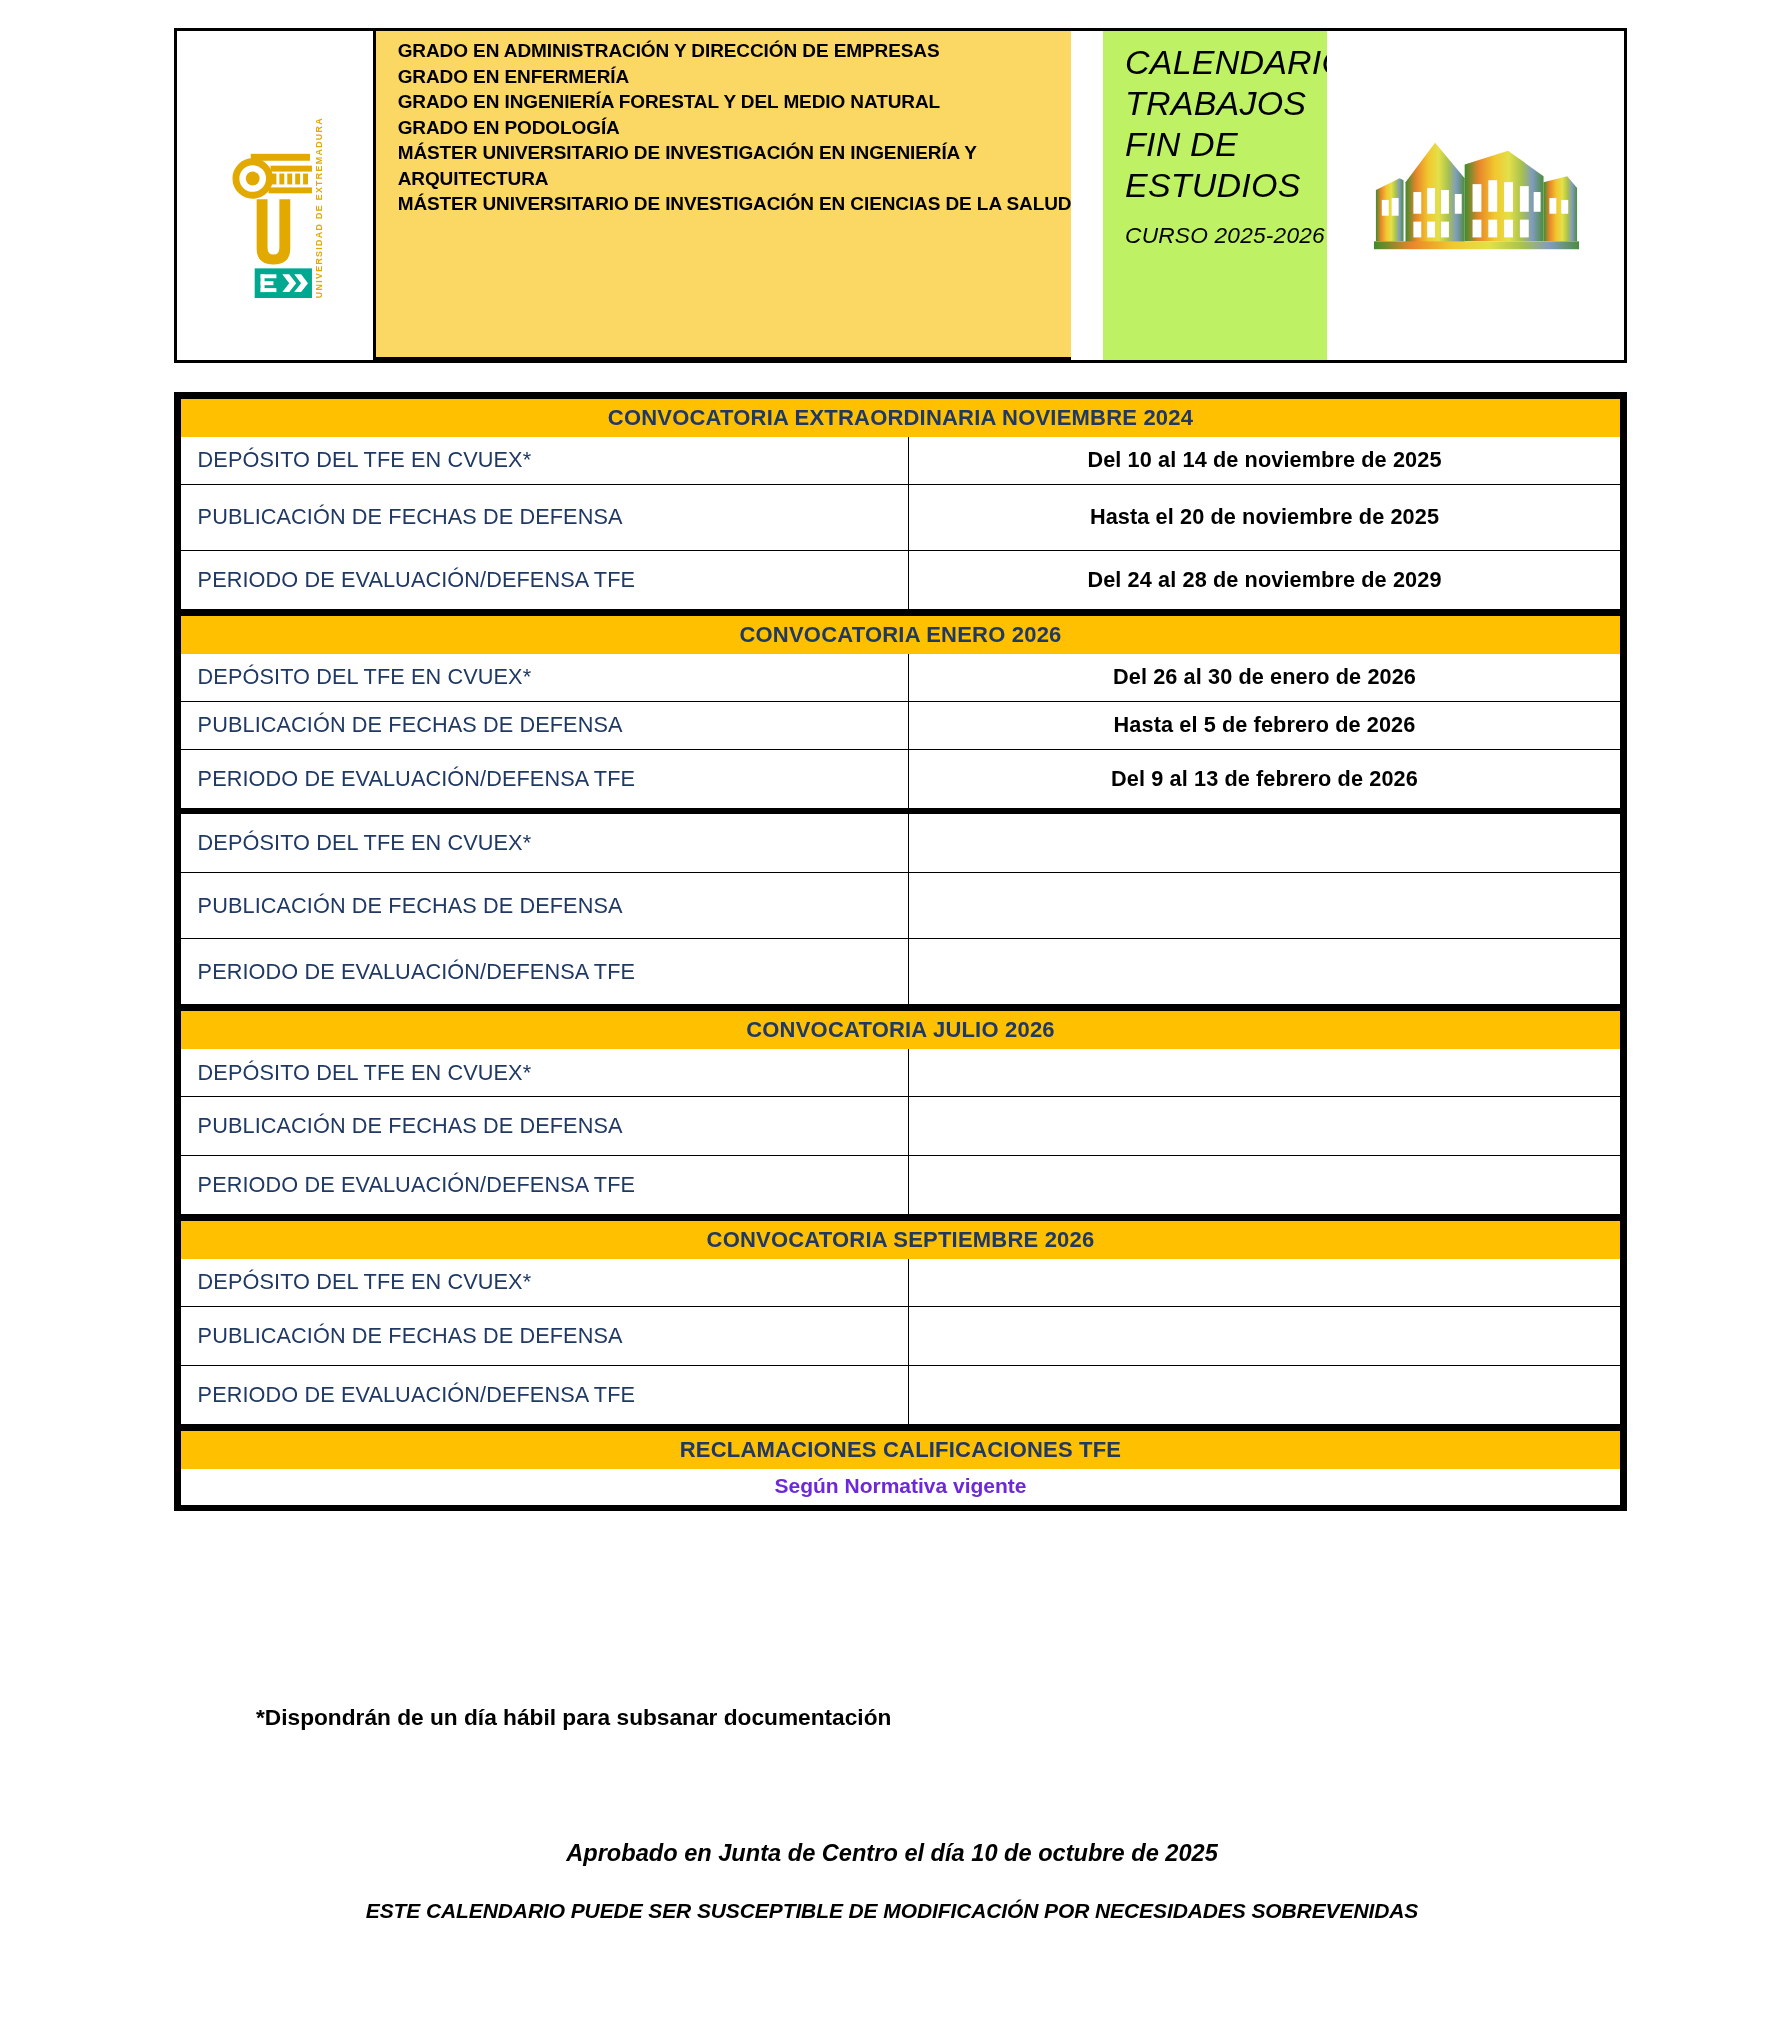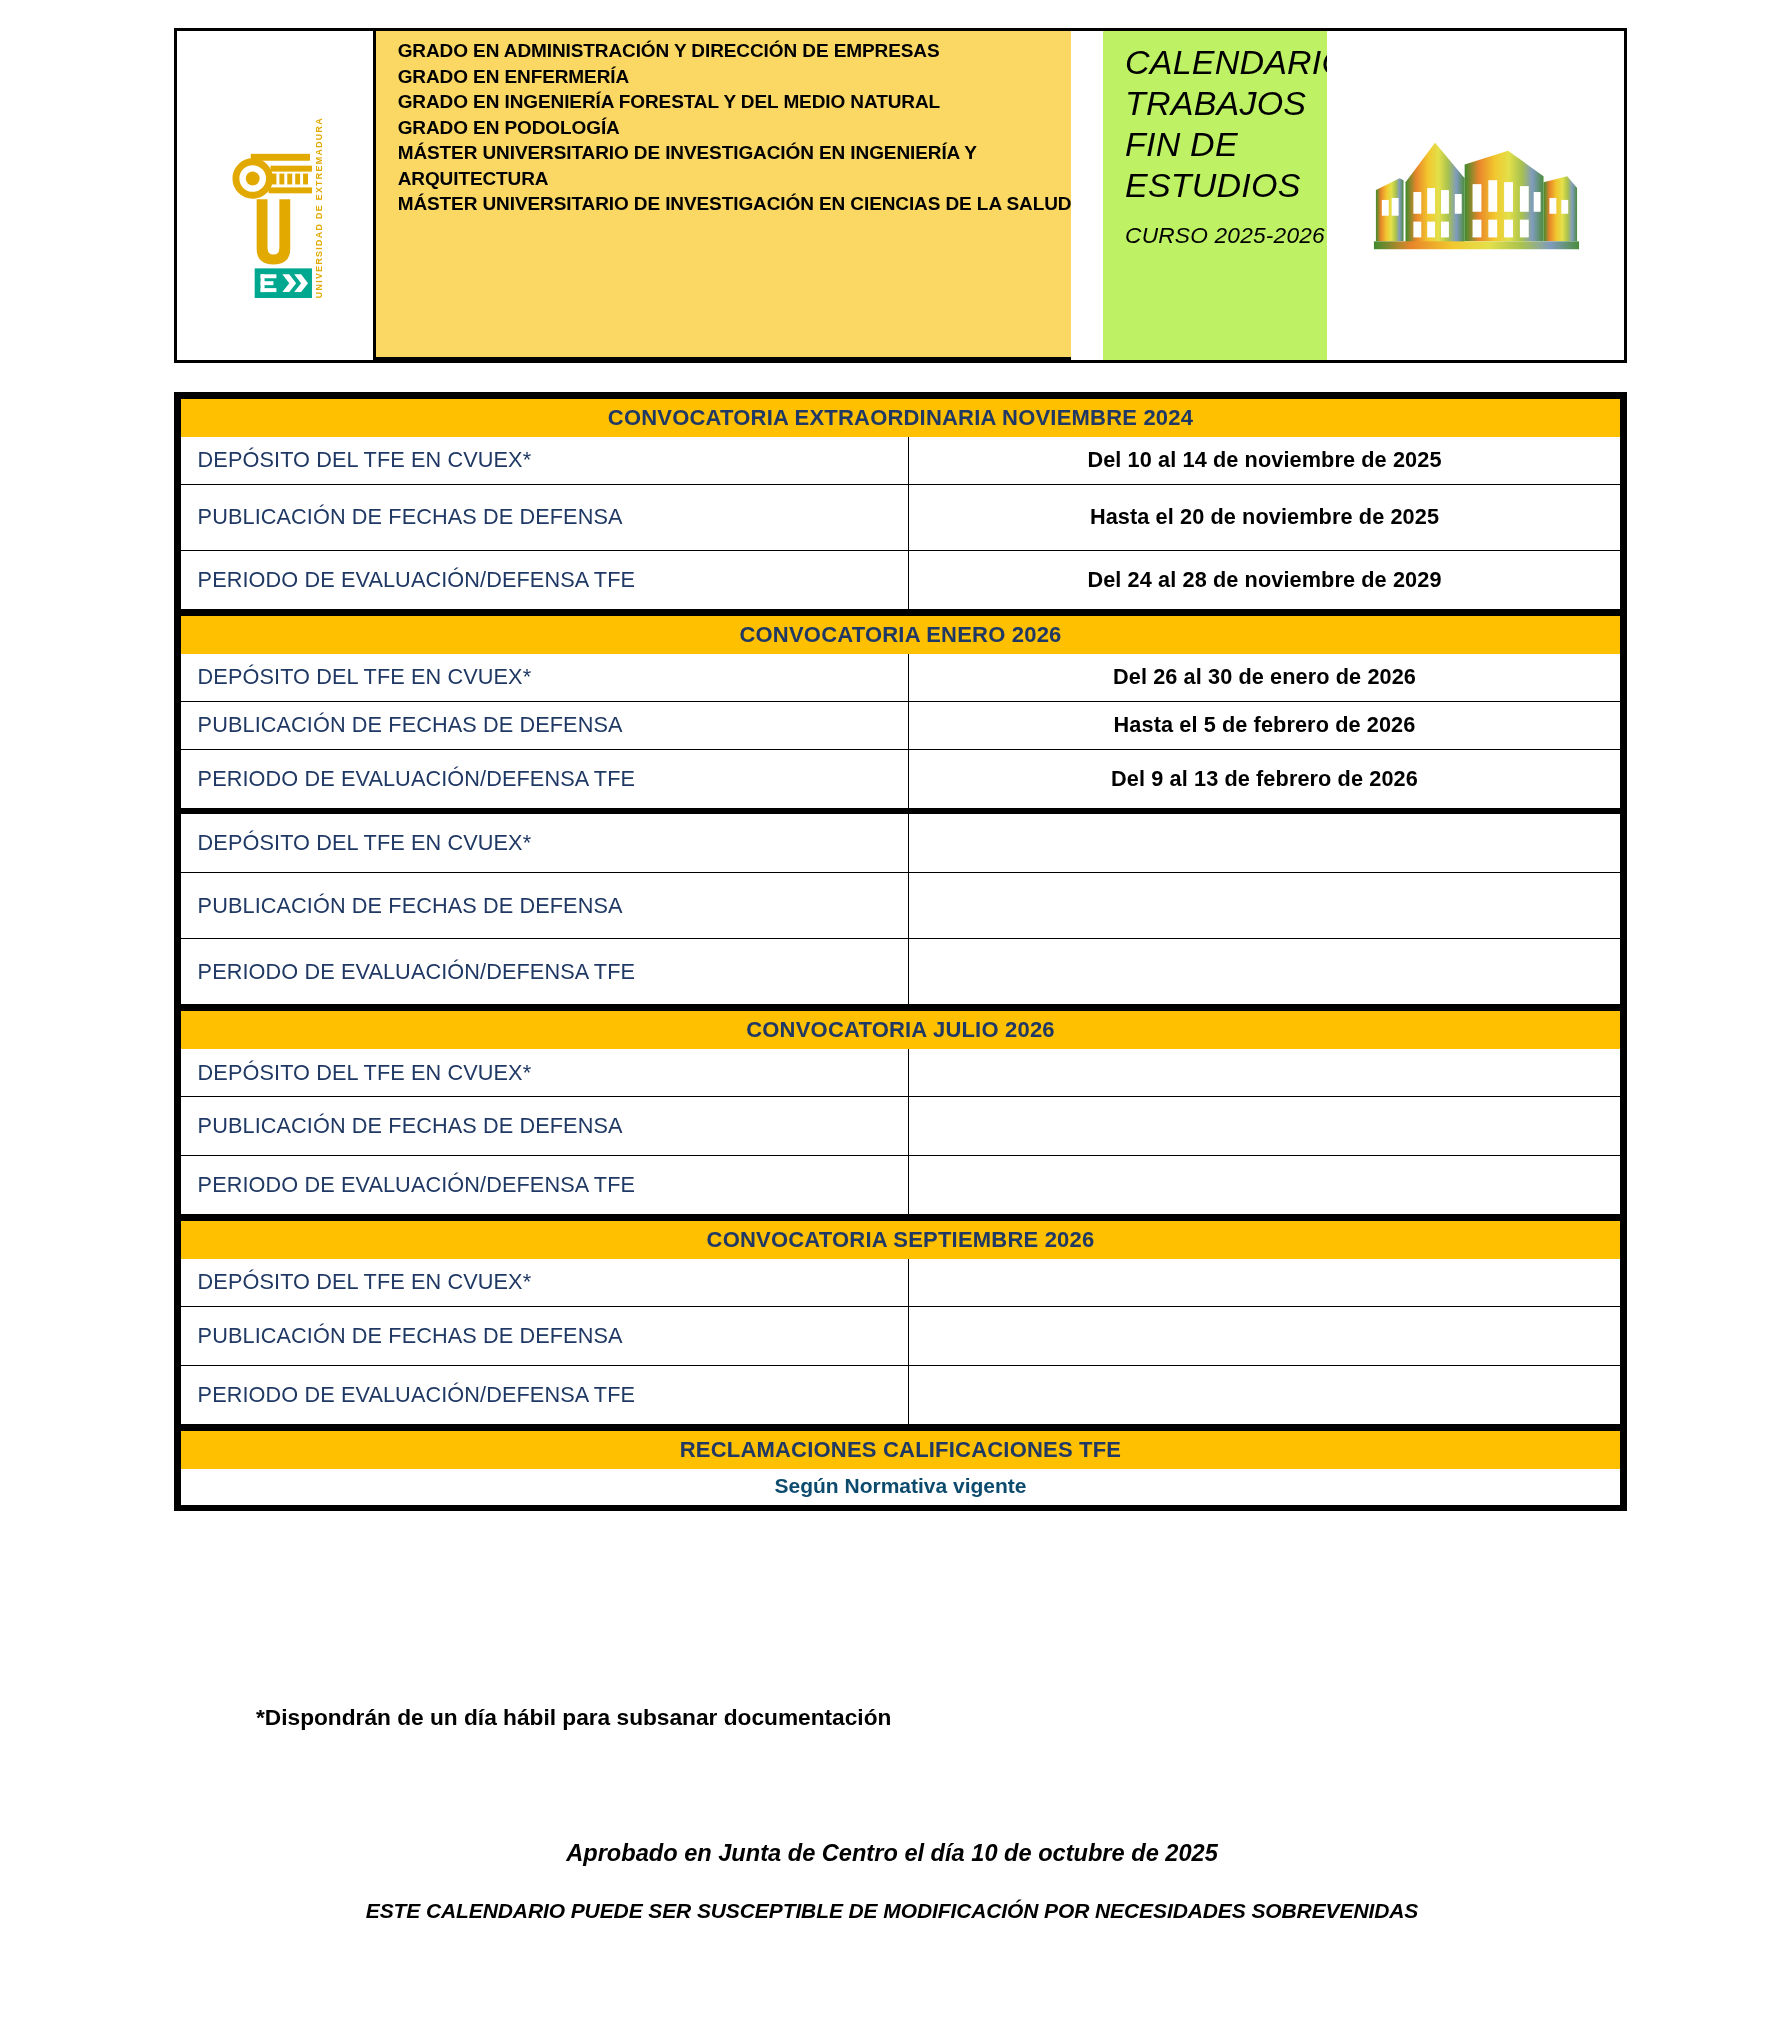--- a/index.html
+++ b/index.html
@@ -169,21 +169,21 @@
   }
   .h-58 { height: 47px; }
   .h-66 { height: 58px; }
   .h-72 { height: 65px; }
 
   .final-note {
     background: #ffffff;
     text-align: center;
     font-size: 21px;
     font-weight: bold;
-    color: #0c4a6e;
+    color: #6d28d9;
     padding: 4.9px 0 6.9px;
   }
 
   
   .foot-star {
     position: absolute;
     left: 256px;
     top: 1704px;
     font-size: 22.7px;
     font-weight: bold;

